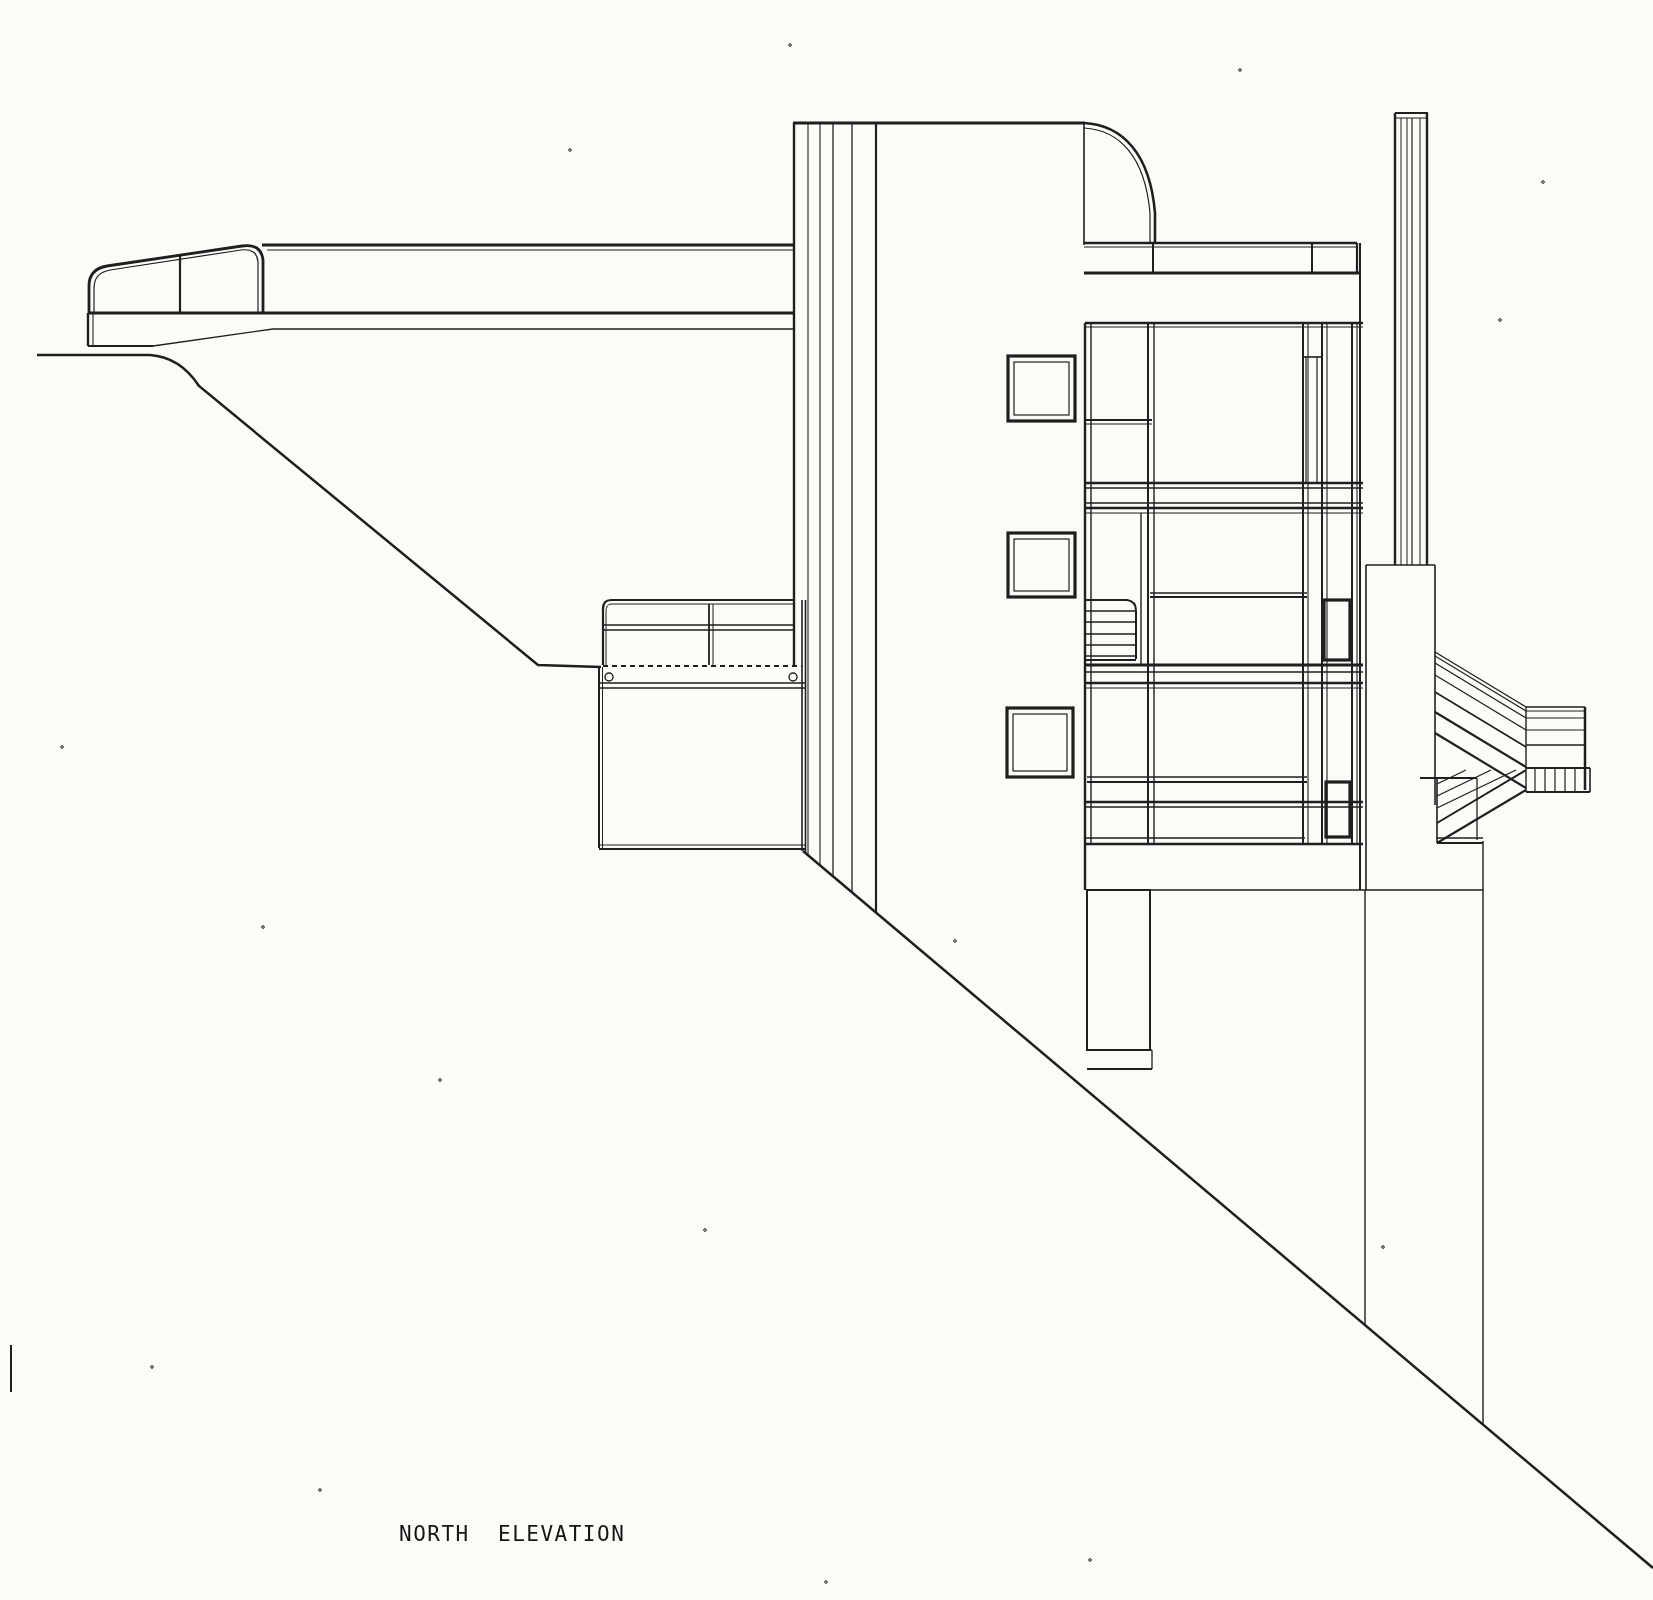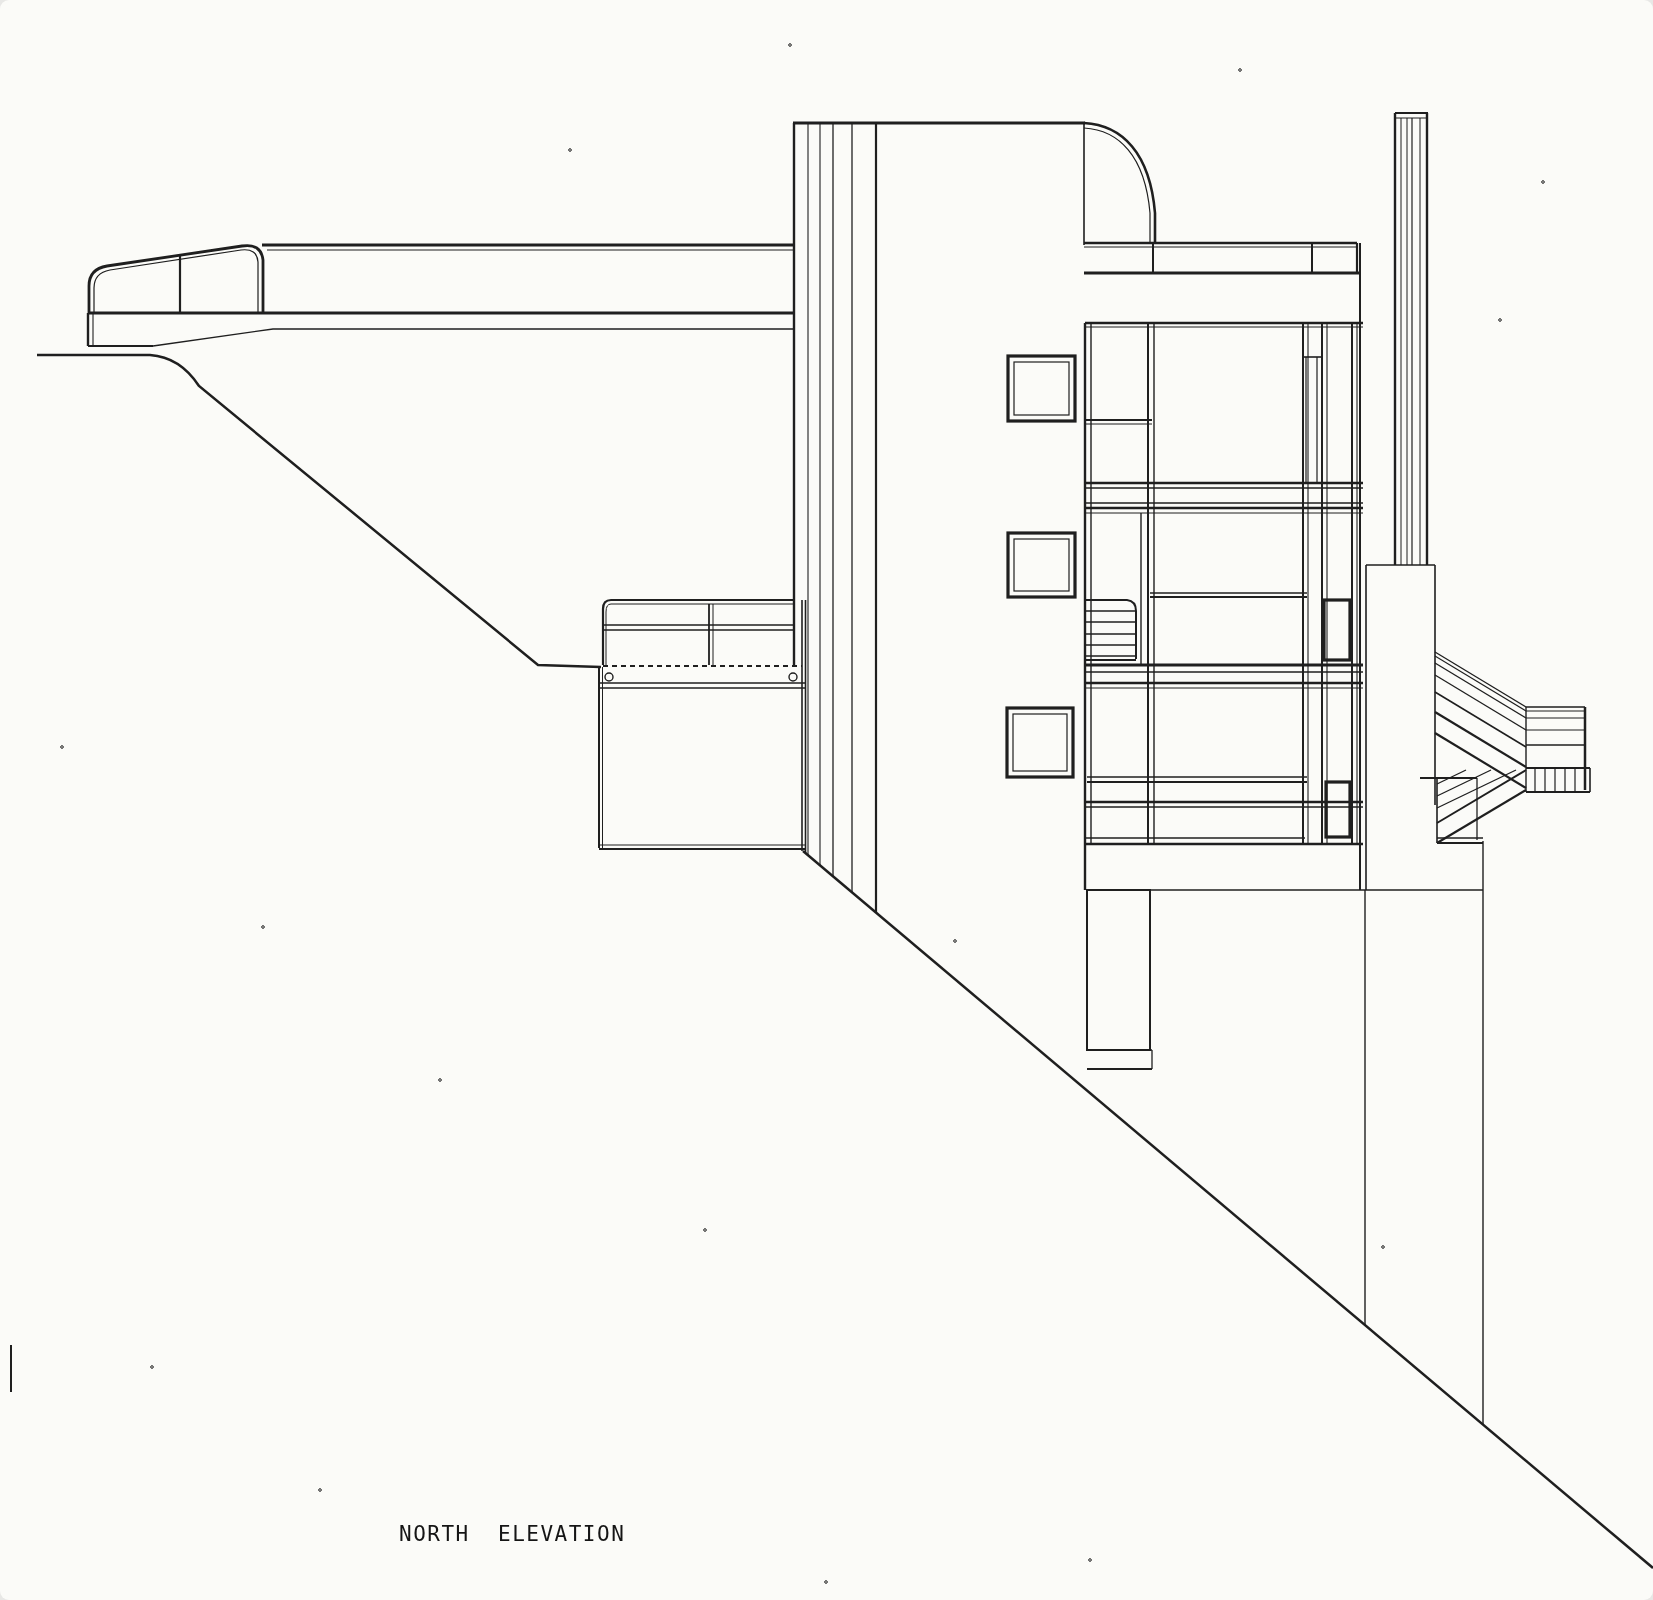--- a/index.html
+++ b/index.html
@@ -1,16 +1,16 @@
 <!DOCTYPE html>
 <html><head>
 <meta charset="utf-8">
 <style>
   html,body{margin:0;padding:0;background:#e8e8e6;}
-  #stage{position:relative;width:1653px;height:1600px;background:#fbfbf8;overflow:hidden;margin:0 auto;border-radius:9px;}
+  #stage{position:relative;width:1653px;height:1600px;background:#fbfbf8;overflow:hidden;margin:0 auto;}
   #drawing-svg{position:absolute;left:0;top:0;width:100%;height:100%;}
   #drawing-svg line, #drawing-svg path, #drawing-svg rect, #drawing-svg circle{
     stroke:#1f1f1f; fill:none; stroke-linecap:butt;
   }
   .speck{fill:#8f8f88;stroke:none;}
   .title-text{font-family:"DejaVu Sans Mono","Liberation Mono",monospace;
     font-size:21px; letter-spacing:1.5px; fill:#151515; stroke:none;}
 </style>
 </head>
 <body>

